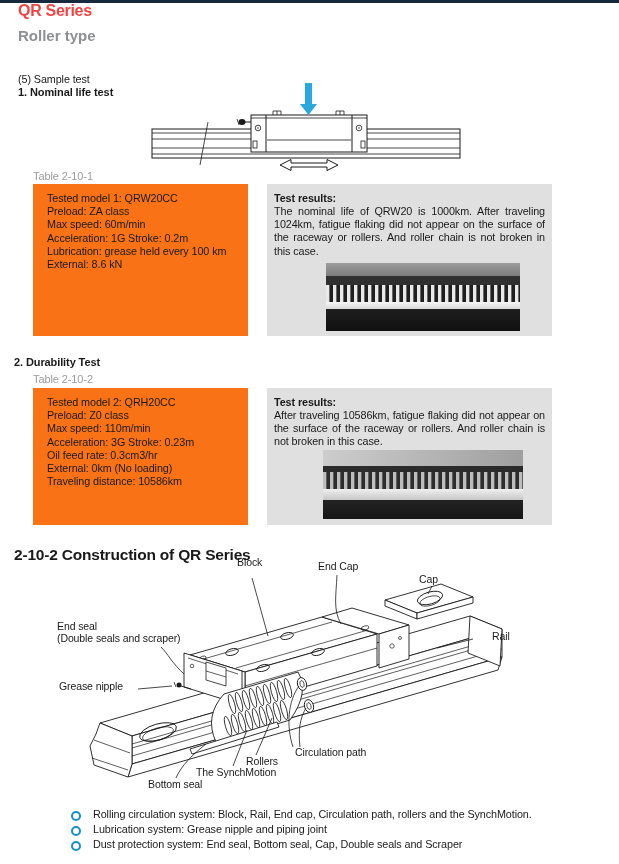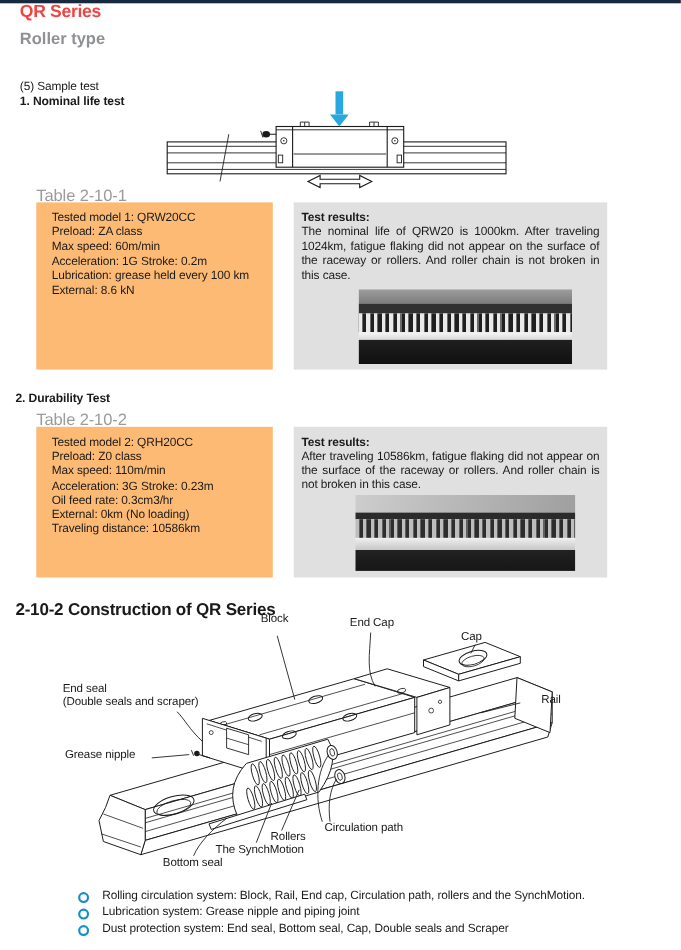--- a/index.html
+++ b/index.html
@@ -7,22 +7,22 @@
     width:619px;height:864px;position:relative;background:#ffffff;
     font-family:"Liberation Sans", sans-serif;color:#1a1a1a;overflow:hidden;
     letter-spacing:-0.1px;
   }
   .abs{position:absolute;}
   .toprule{left:0;top:0;width:619px;height:3px;background:#16293d;}
   .title{left:18px;top:2px;font-size:16px;font-weight:bold;color:#ef4444;letter-spacing:-0.3px;}
   .subtitle{left:18px;top:27px;font-size:15px;color:#8e9093;font-weight:bold;letter-spacing:0;}
   .kicker{left:18px;top:73px;font-size:10.8px;}
   .h-small{font-size:11px;font-weight:bold;}
-  .caption{font-size:15px;color:#9b9b9b;}
-  .cell{background:#fdba74;}
+  .caption{font-size:11px;color:#9b9b9b;}
+  .cell{background:#f97316;}
   .cell.right{background:#e0e0e0;}
   .cond-line{font-size:10.8px;line-height:13.2px;}
   .res-title{font-size:10.8px;line-height:13.2px;font-weight:bold;}
   .res-text{font-size:10.8px;line-height:13.2px;text-align:justify;}
   .photo{position:absolute;overflow:hidden;}
   .photo div{width:100%;}
   .band-top1{height:13px;background:linear-gradient(#9d9d9d,#7c7c7c);}
   .band-dark1{height:9px;background:#303030;}
   .band-roll1{height:17px;background:repeating-linear-gradient(90deg,#e9e9e9 0 3px,#6a6a6a 3px 4px,#1f1f1f 4px 7px);}
   .band-lite1{height:7px;background:linear-gradient(#f7f7f7,#d8d8d8);}

